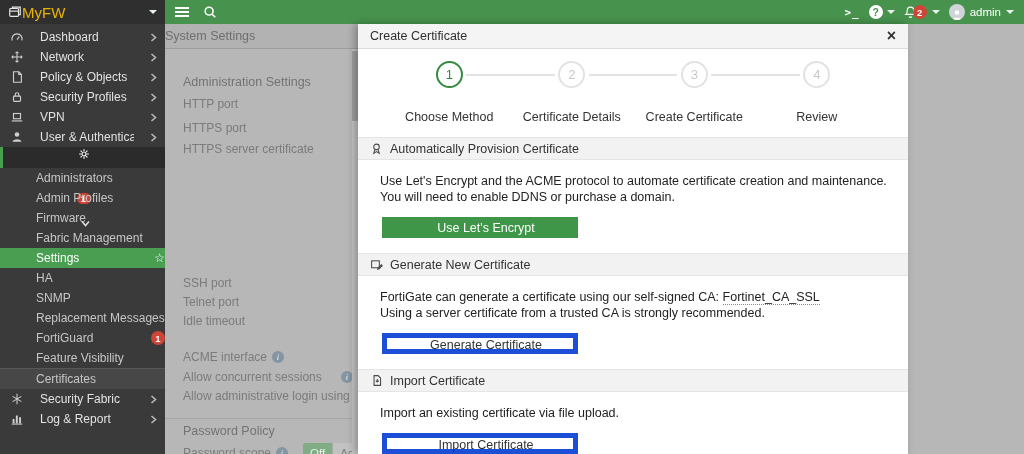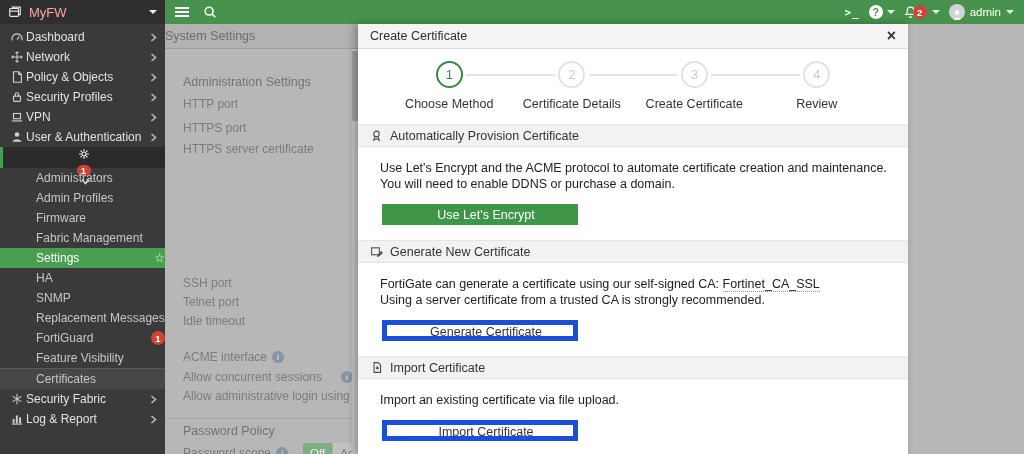--- a/index.html
+++ b/index.html
@@ -3,21 +3,21 @@
 <meta charset="utf-8">
 <style>
   * { margin:0; padding:0; box-sizing:border-box; }
   html,body { width:1024px; height:454px; overflow:hidden;
     font-family:"Liberation Sans","DejaVu Sans",sans-serif; background:#fff; }
   .app { position:relative; width:1024px; height:454px; background:#b7b7b7; }
 
   
   .topbar { position:absolute; top:0; left:0; right:0; height:24px; display:flex; }
   .logo-area { width:165px; height:24px; background:#2f2f2f; display:flex; align-items:center;
-    padding:0 8px; color:#fca5a5; font-size:13px; gap:7px; cursor:pointer; }
+    padding:0 8px; color:#eab308; font-size:15px; cursor:pointer; }
   .logo-area .grow { flex:1; }
   .greenbar { flex:1; height:24px; background:#47934d; display:flex; align-items:center;
     color:#fff; padding:0 10px; gap:14px; }
   .tb-icon { display:flex; align-items:center; justify-content:center; cursor:pointer; color:#fff; }
   .tb-right { margin-left:auto; display:flex; align-items:center; gap:9px; }
   .caret { width:0; height:0; border-left:4px solid transparent; border-right:4px solid transparent;
     border-top:4px solid #e9f2ea; display:inline-block; }
   .term { font-family:"DejaVu Sans Mono",monospace; font-size:11px; font-weight:bold; letter-spacing:1px; }
   .help-circle { width:14px; height:14px; border-radius:50%; background:#fff; color:#47934d;
     font-size:10.5px; font-weight:bold; display:flex; align-items:center; justify-content:center; }
@@ -25,21 +25,21 @@
   .badge { min-width:14px; height:14px; padding:0 3px; border-radius:8px; background:#ce4437; color:#fff;
     font-size:9.5px; font-weight:bold; display:flex; align-items:center; justify-content:center; }
   .bell-badge { position:relative; margin-left:-4px; top:0px; }
   .avatar { width:16px; height:16px; border-radius:50%; background:#cfd4d8; display:flex;
     align-items:flex-end; justify-content:center; overflow:hidden; }
   .admin-label { font-size:11.5px; color:#fff; }
 
   
   .sidebar { position:absolute; top:24px; left:0; width:165px; height:430px; background:#3a3a3a;
     padding-top:3px; overflow:hidden; }
-  .nav-item { height:20px; display:flex; align-items:center; gap:2px; padding:0 8px 0 10px;
+  .nav-item { height:20px; display:flex; align-items:center; gap:16px; padding:0 8px 0 10px;
     color:#e2e2e2; font-size:12px; cursor:pointer; }
   .nav-item .lbl { flex:1; white-space:nowrap; overflow:hidden; }
   .nav-item svg { flex:0 0 auto; }
   .chev { color:#b9b9b9; }
   .nav-sys { height:21px; background:#2b2b2b; border-left:3px solid #4a9e52; padding-left:7px;
     font-weight:bold; color:#fff;flex-direction:column; }
   .sub-item { height:20px; display:flex; align-items:center; padding:0 0 0 36px; color:#c6c6c6;
     font-size:12px; cursor:pointer; }
   .sub-item .lbl { flex:1; white-space:nowrap; overflow:hidden; }
   .sub-sel { background:#4a9e52; color:#fff; }
@@ -74,21 +74,21 @@
   .m-title { font-size:12.5px; color:#2f2f2f; flex:1; }
   .m-close { font-size:16px; color:#333; cursor:pointer; line-height:16px; font-weight:bold; }
 
   .stepper { display:flex; padding:12px 30px 13px; }
   .step { flex:1; position:relative; display:flex; flex-direction:column; align-items:center; cursor:pointer; }
   .step:not(:first-child)::before { content:""; position:absolute; top:13px;
     left:calc(-50% + 17px); right:calc(50% + 17px); height:2px; background:#e3e3e3; }
   .s-circle { width:27px; height:27px; border-radius:50%; border:2px solid #e2e2e2; color:#c9c9c9;
     font-size:13px; display:flex; align-items:center; justify-content:center; background:#fff; z-index:1; }
   .step.active .s-circle { border-color:#338a3e; color:#338a3e; }
-  .s-label { margin-top:9px; font-size:12.5px; color:#333; }
+  .s-label { margin-top:22px; font-size:12.5px; color:#333; }
 
   .sec-header { height:23px; background:#f2f2f2; border-top:1px solid #e5e5e5;
     border-bottom:1px solid #e5e5e5; display:flex; align-items:center; gap:7px; padding-left:12px; }
   .sec-title { font-size:12.5px; color:#333; }
   .sec-icon { color:#4a4a4a; display:flex; }
   .sec-body { margin:13px 0 0 22px; font-size:12.5px; color:#222; line-height:16px; }
   .ca-link { border-bottom:1px dotted #8a8a8a; cursor:pointer; }
   .btn { display:block; width:196px; height:21px; margin:12px 0 15px 24px; font-size:12.5px;
     font-family:inherit; cursor:pointer;padding-left:12px; }
   .btn-primary { background:#3f9648; color:#fff; border:1px solid #3f9648; }

